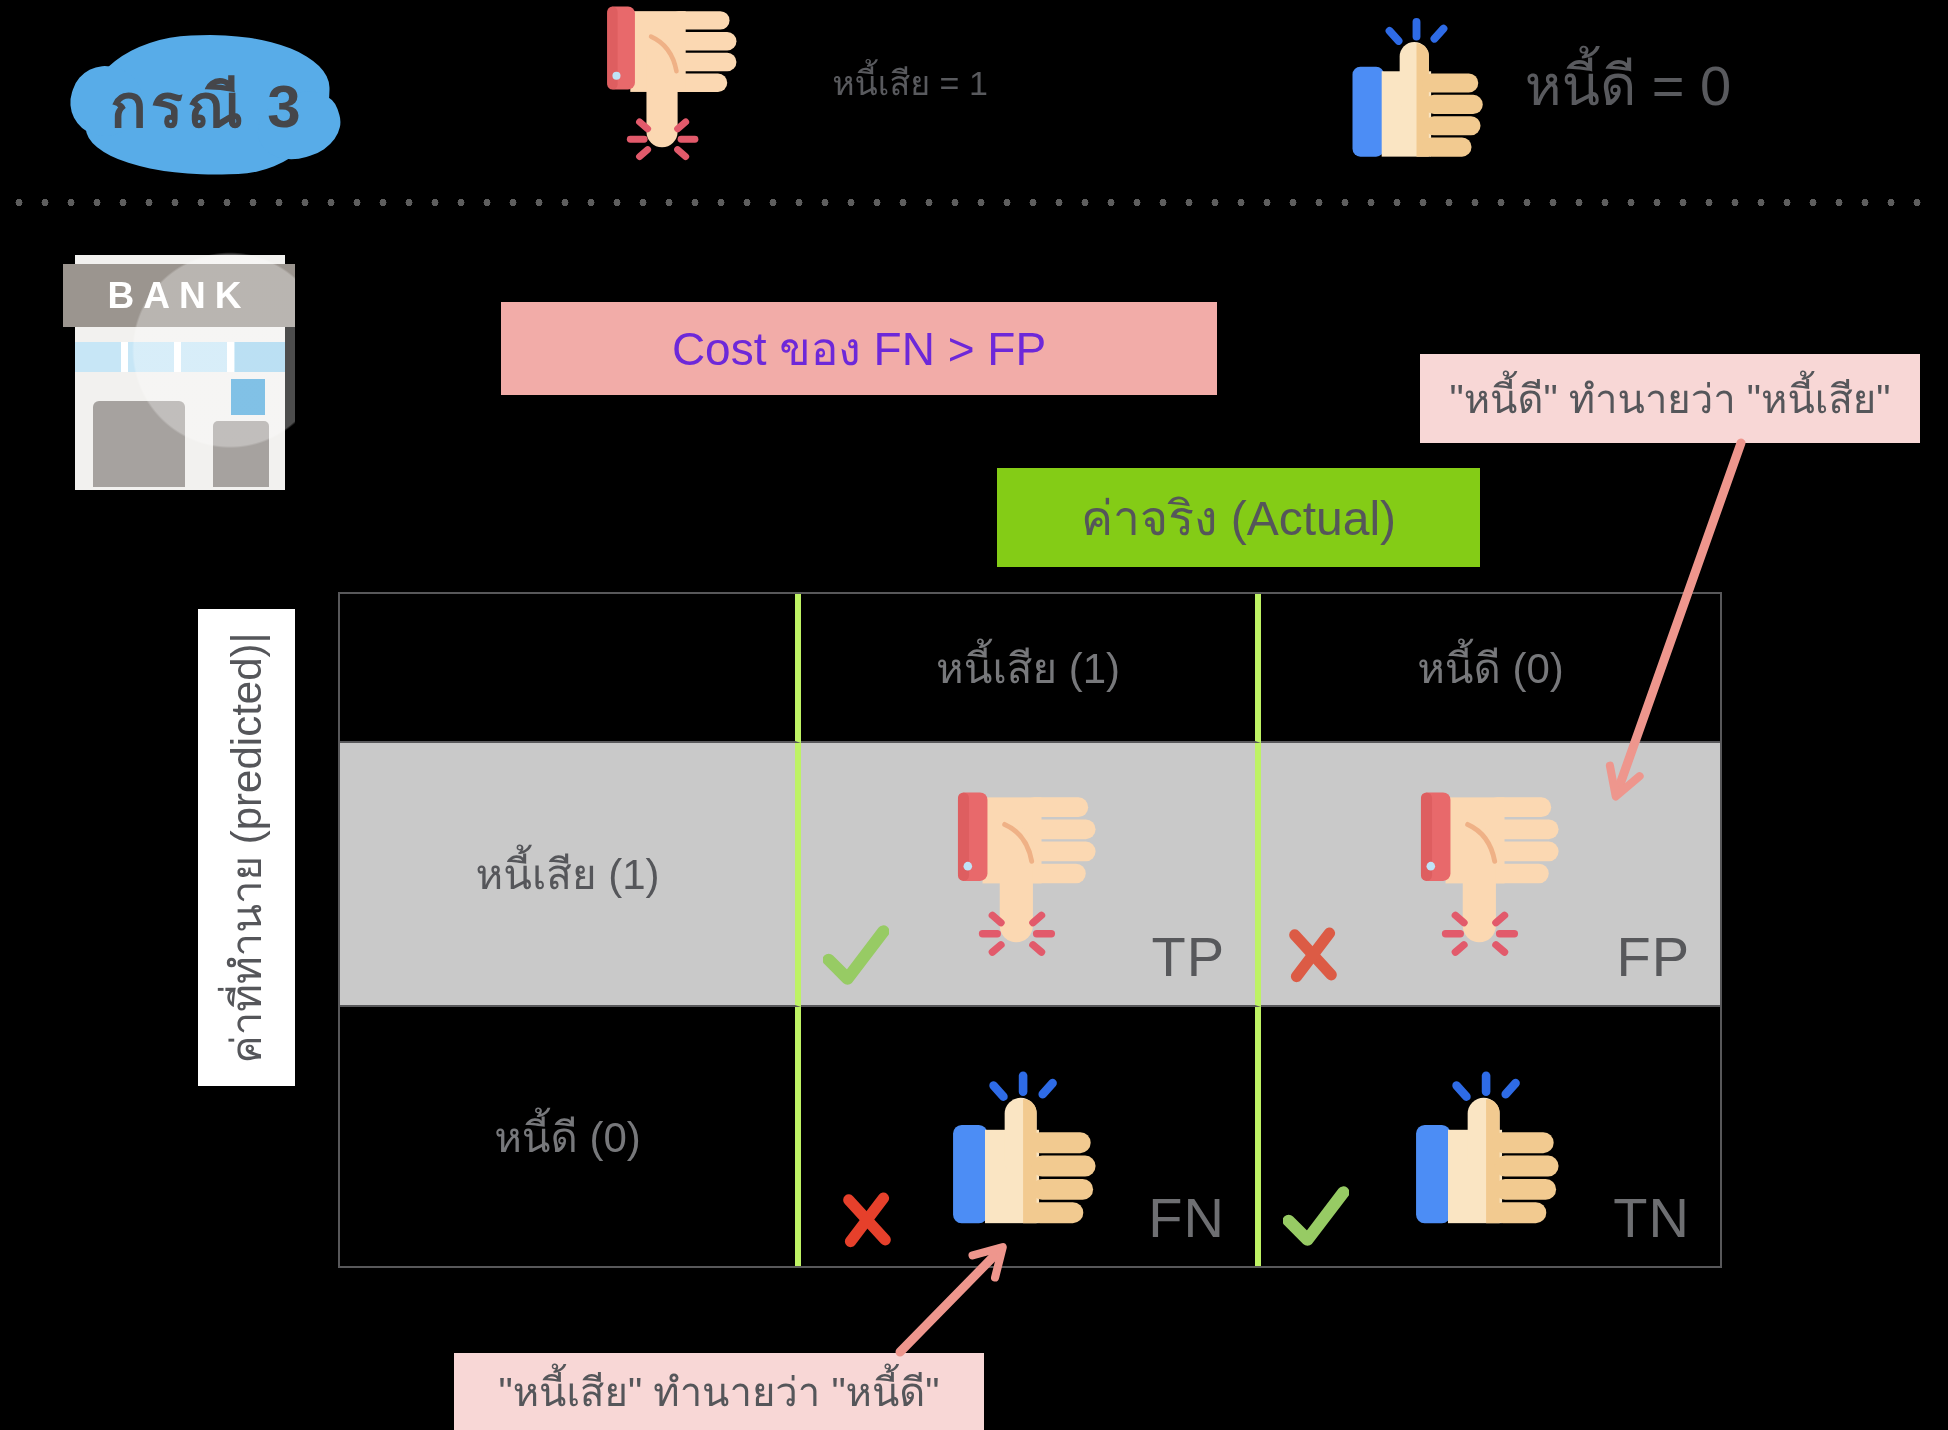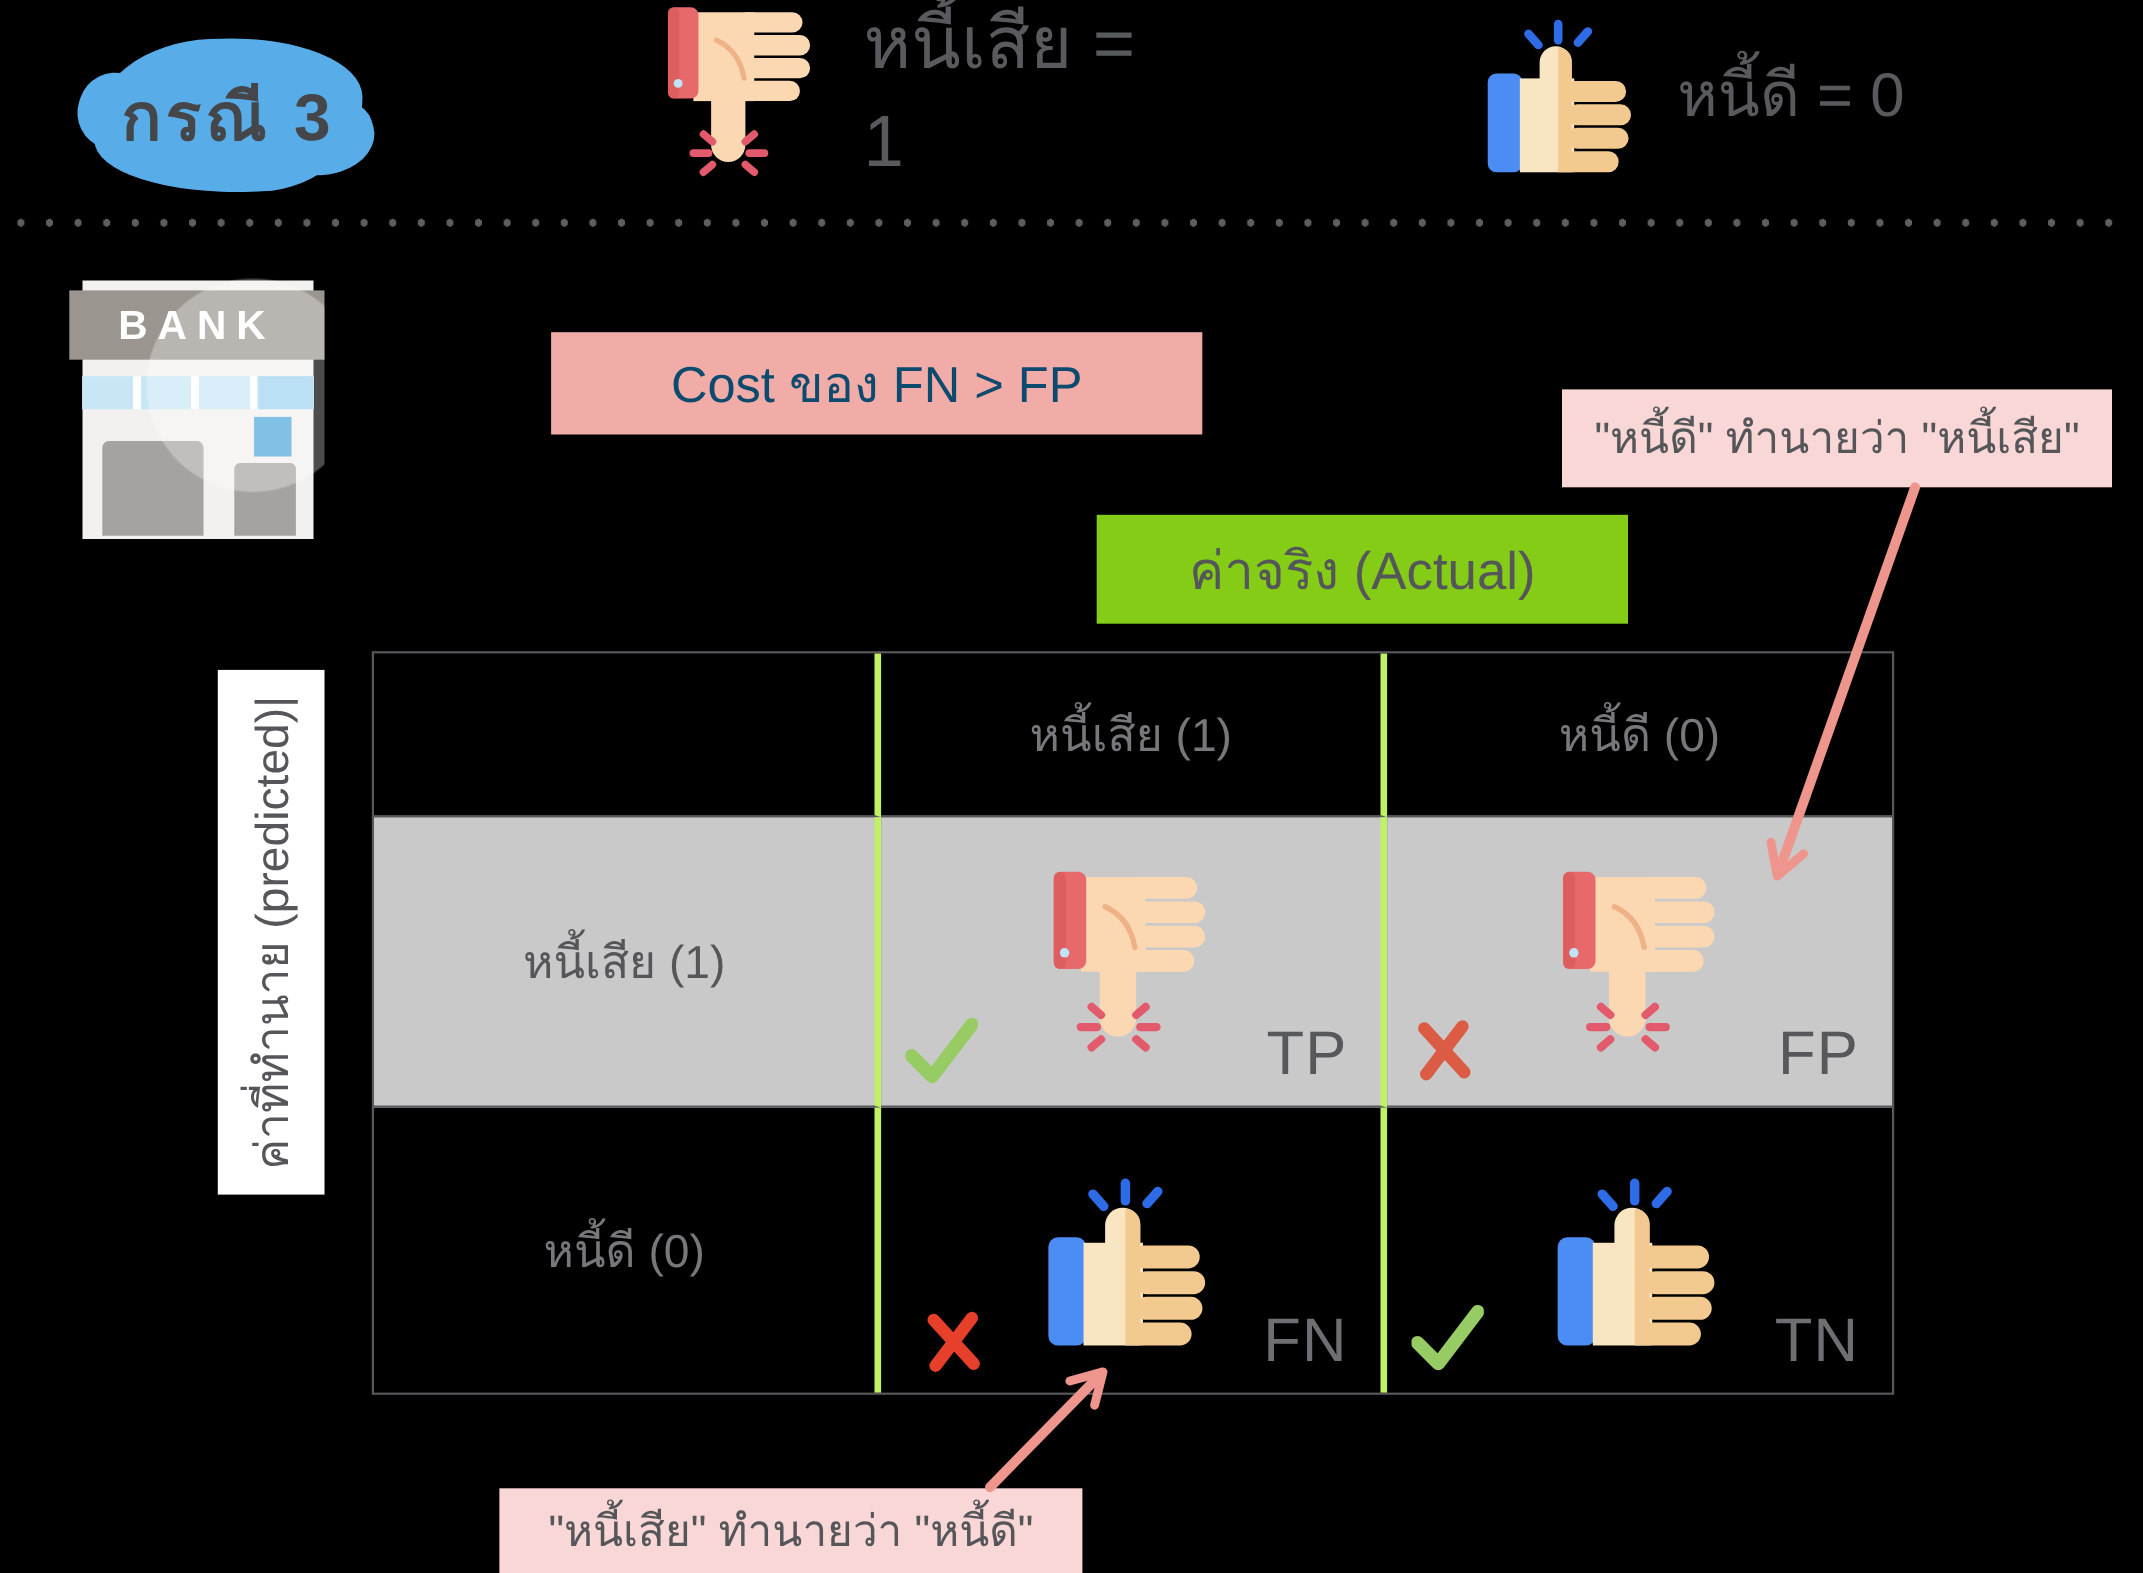--- a/index.html
+++ b/index.html
@@ -11,21 +11,21 @@
     display:flex;align-items:center;justify-content:center;}
   .badge-blob{position:absolute;inset:0;background:#58ACE8;
     border-radius:46% 54% 40% 60% / 58% 42% 62% 38%;transform:rotate(-2deg);}
   .badge-blob:before{content:"";position:absolute;left:-14px;top:28px;width:70px;height:70px;
     background:#58ACE8;border-radius:50% 45% 55% 50%;transform:rotate(20deg);}
   .badge-blob:after{content:"";position:absolute;right:-10px;bottom:14px;width:84px;height:64px;
     background:#58ACE8;border-radius:55% 45% 50% 50%;transform:rotate(-15deg);}
   .badge-text{position:relative;z-index:2;font-size:60px;font-weight:bold;color:#45464A;letter-spacing:4px;}
 
   .hw{color:#595A5E;display:flex;align-items:center;justify-content:center;line-height:1.35;}
-  .label-bad{position:absolute;left:785px;top:34px;width:250px;height:100px;font-size:66px;}
+  .label-bad{position:absolute;left:785px;top:34px;width:250px;height:100px;font-size:34px;}
   .label-good{position:absolute;left:1518px;top:40px;width:220px;height:92px;font-size:56px;}
 
   .icon-thumb-down-top{position:absolute;left:598px;top:4px;width:150px;height:162px;}
   .icon-thumb-up-top{position:absolute;left:1348px;top:8px;width:146px;height:158px;}
 
   .dotted-line{position:absolute;left:15px;top:198px;width:1920px;height:9px;
     background-image:radial-gradient(circle at 4px 4.5px,#5E5E5E 3.4px,transparent 3.6px);
     background-size:26px 9px;background-repeat:repeat-x;}
 
   
@@ -36,22 +36,22 @@
     color:#FFFFFF;font-size:37px;font-weight:bold;letter-spacing:9px;}
   .bank-windows{position:absolute;left:12px;top:93px;width:210px;height:30px;background:#C7E6F6;
     background-image:repeating-linear-gradient(90deg,transparent 0 46px,#FFFFFF 46px 53px);}
   .bank-window-dark{position:absolute;left:172px;top:93px;width:50px;height:30px;background:#9ED2EE;}
   .bank-door-left{position:absolute;left:30px;top:152px;width:92px;height:86px;background:#A6A29F;border-radius:6px 6px 0 0;}
   .bank-door-right{position:absolute;left:150px;top:172px;width:56px;height:66px;background:#A6A29F;border-radius:5px 5px 0 0;}
   .bank-window-blue{position:absolute;left:168px;top:130px;width:34px;height:36px;background:#4BA6DB;}
   .bank-highlight{position:absolute;inset:0;background:radial-gradient(circle at 72% 42%,rgba(255,255,255,0.30) 0 44%,transparent 45%);pointer-events:none;}
 
   
-  .cost-box{position:absolute;left:501px;top:302px;width:592px;height:93px;background:#F2ACA8;
-    display:flex;align-items:center;justify-content:center;font-size:46px;color:#0c4a6e;}
+  .cost-box{position:absolute;left:501px;top:302px;width:716px;height:93px;background:#F2ACA8;
+    display:flex;align-items:center;justify-content:center;font-size:46px;color:#6d28d9;}
   .note{background:#F8D7D6;display:flex;align-items:center;justify-content:center;
     font-size:40px;color:#55565A;line-height:1.3;}
   .note-fp{position:absolute;left:1420px;top:354px;width:500px;height:89px;}
   .note-fn{position:absolute;left:454px;top:1353px;width:530px;height:77px;}
   .actual-box{position:absolute;left:997px;top:468px;width:483px;height:99px;background:#84cc16;
     display:flex;align-items:center;justify-content:center;font-size:48px;color:#55565A;}
   .predicted-box{position:absolute;left:198px;top:609px;width:97px;height:477px;background:#FFFFFF;
     display:flex;align-items:center;justify-content:center;}
   .predicted-box .vert{transform:rotate(-90deg);white-space:nowrap;font-size:42px;color:#55565A;}
 

